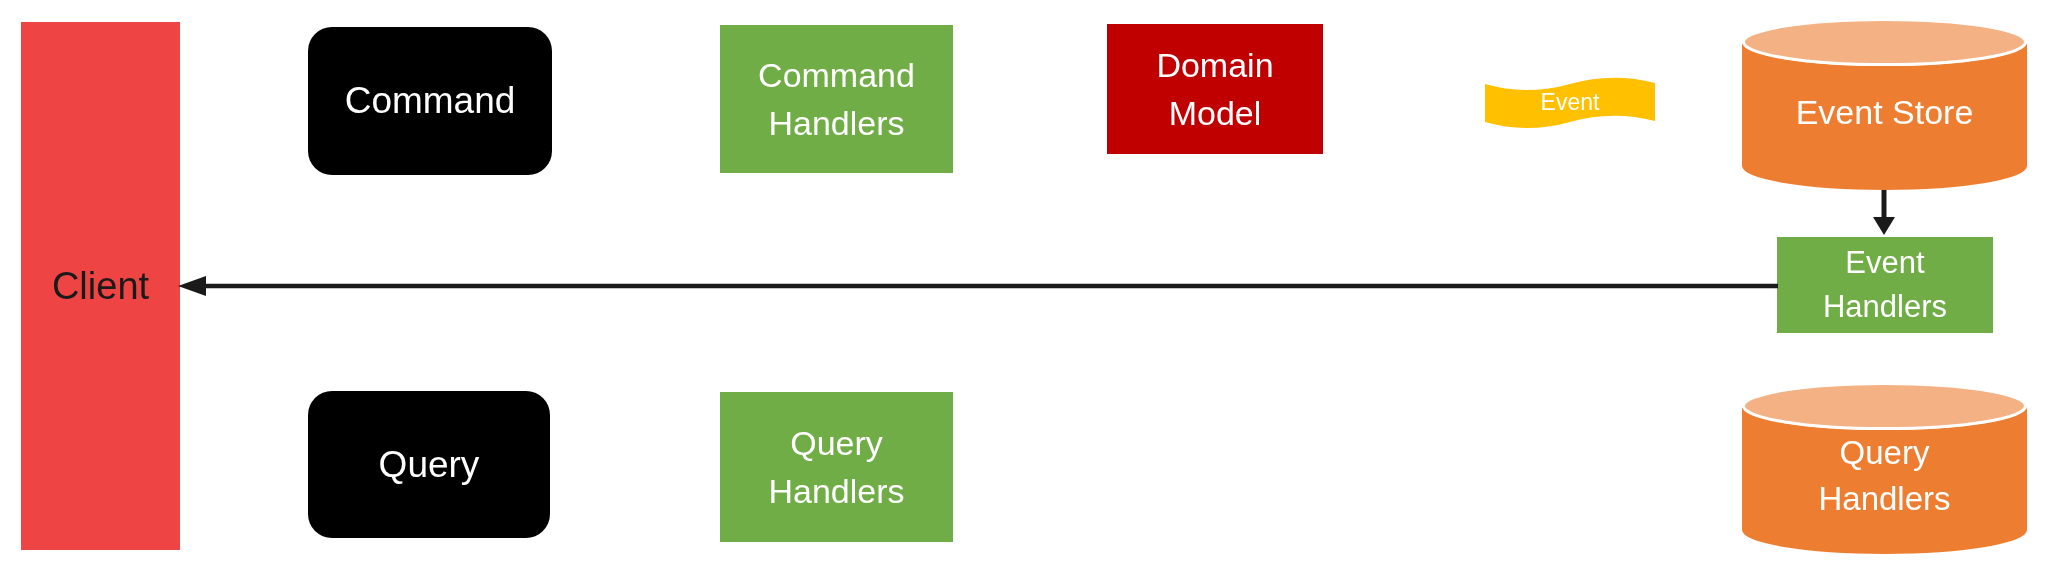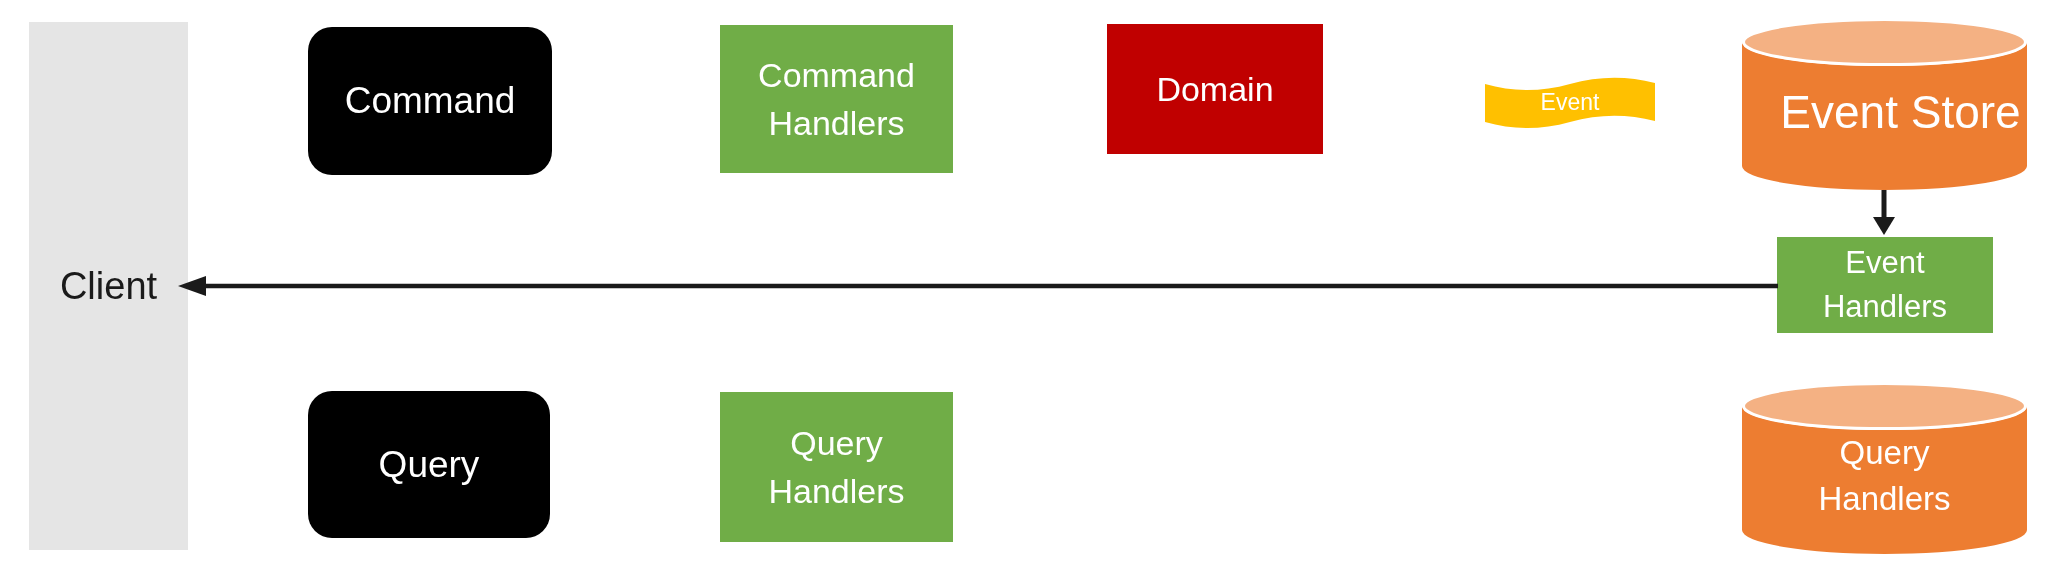--- a/index.html
+++ b/index.html
@@ -33,50 +33,51 @@
     display: flex; align-items: center; justify-content: center;
     color: #ffffff; font-size: 23px; }
 
   .cylinder { position: absolute; width: 285px; height: 172px; }
   .cylinder-event-store { left: 1742px; top: 18px; }
   .cylinder-query-db    { left: 1742px; top: 382px; }
   .cylinder svg { position: absolute; left: 0; top: 0; }
   .cyl-label { position: absolute; left: 0; top: 16px; width: 100%; height: calc(100% - 16px);
     display: flex; flex-direction: column; align-items: center; justify-content: center;
     color: #ffffff; text-align: center; }
-  .cylinder-event-store .cyl-label { font-size: 46px; margin-left: 16px; }
+  .cylinder-event-store .cyl-label { font-size: 34px; }
   .cylinder-query-db .cyl-label { font-size: 33px; line-height: 46px; }
 
   .arrow-svg { position: absolute; }
   .arrow-down-svg { left: 1866px; top: 188px; }
   .arrow-left-svg { left: 176px; top: 272px; }
 </style>
 </head>
 <body>
 
 <div class="canvas">
 
-  <div class="node client-panel" style="background-color: #e5e5e5; margin-left: 8px;">
+  <div class="node client-panel" style="background-color: #ef4444;">
     <span class="lbl">Client</span>
   </div>
 
   <div class="node rounded-black command-box" style="background-color: rgb(0, 0, 0);">
     <span>Command</span>
   </div>
 
   <div class="node green-box command-handlers-box two-line" style="background-color: rgb(112, 173, 71);">
     <div>
       <span>Command</span>
       <span>Handlers</span>
     </div>
   </div>
 
   <div class="node domain-model-box two-line" style="background-color: rgb(192, 0, 0);">
     <div>
       <span>Domain</span>
+      <span>Model</span>
     </div>
   </div>
 
   <div class="ribbon-wrap">
     <svg width="170" height="61" viewBox="0 0 170 61">
       <path d="M 0 12 C 28 20 56 20 85 12 C 114 4 142 4 170 11 L 170 49 C 142 42 114 42 85 50 C 56 58 28 58 0 50 Z" style="fill: rgb(255, 192, 0);"></path>
     </svg>
     <div class="ribbon-label">Event</div>
   </div>
 

